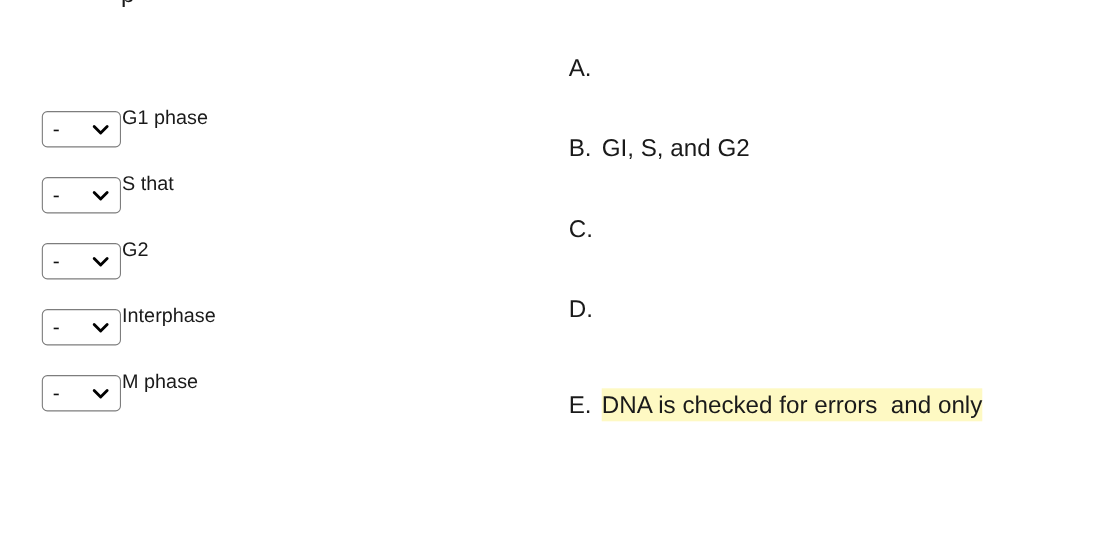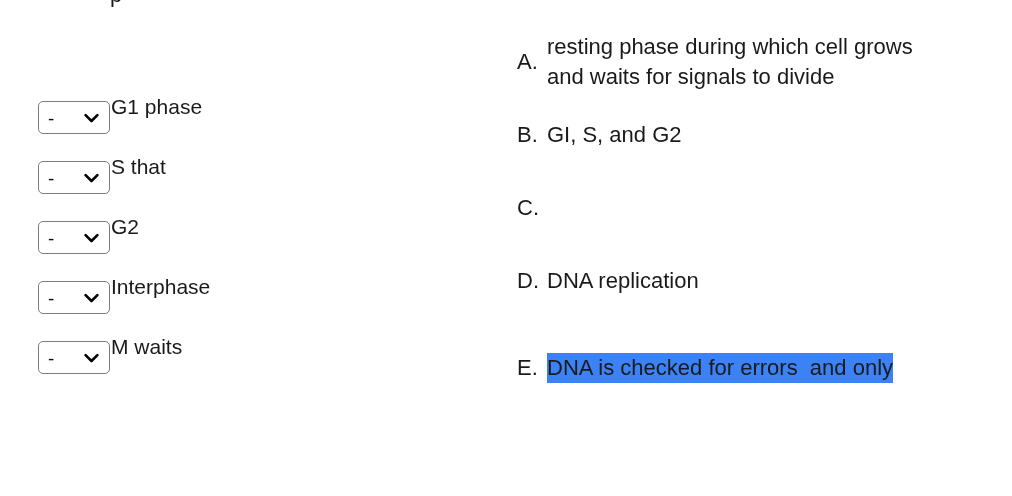--- a/index.html
+++ b/index.html
@@ -79,21 +79,21 @@
     position: absolute;
     right: 10px;
     top: 50%;
     transform: translateY(-50%);
     width: 15px;
     height: 10px;
   }
   .select-caret svg { display: block; }
 
   .prompt-label {
-    font-size: 21px;
+    font-size: 18px;
     line-height: 24px;
     color: #1a1a1a;
     white-space: nowrap;
     margin-left: 1px;
     margin-top: -1px;
   }
 
   
   .option-column {
     position: absolute;
@@ -118,21 +118,21 @@
     font-size: 22px;
     line-height: 30px;
     color: #1a1a1a;
   }
   .option-text .line {
     display: block;
     white-space: pre;
   }
   
   .option-row.selected .option-text .line > span {
-    background: #3b82f6;
+    background: #fef9c3;
     padding: 2px 0 3px 0;
   }
 
   
   .opt-a { height: 64px; }
   .opt-b { height: 58px; }
   .opt-c { height: 64px; }
   .opt-d { height: 58px; }
   .opt-e { height: 92px; }
 </style>
@@ -197,53 +197,46 @@
 
     <div class="prompt-row">
       <div class="select-shell">
         <span class="select-value">-</span>
         <span class="select-caret">
           <svg viewBox="0 0 15 10" width="15" height="10" aria-hidden="true">
             <path d="M1.6 2.1 L7.5 8.0 L13.4 2.1" fill="none" stroke="#000000" stroke-width="2.6" stroke-linecap="round" stroke-linejoin="round"></path>
           </svg>
         </span>
       </div>
-      <div class="prompt-label">M waits</div>
+      <div class="prompt-label">M phase</div>
     </div>
 
   </div>
 
   <div class="option-column">
 
     <div class="option-row opt-a">
       <div class="option-letter">A.</div>
-      <div class="option-text">
-        <span class="line"><span>resting phase during which cell grows</span></span>
-        <span class="line"><span>and waits for signals to divide</span></span>
-      </div>
     </div>
 
     <div class="option-row opt-b">
       <div class="option-letter">B.</div>
       <div class="option-text">
         <span class="line"><span>GI, S, and G2</span></span>
       </div>
     </div>
 
     <div class="option-row opt-c">
       <div class="option-letter">C.</div>
       <div class="option-text">
       </div>
     </div>
 
     <div class="option-row opt-d">
       <div class="option-letter">D.</div>
-      <div class="option-text">
-        <span class="line"><span>DNA replication</span></span>
-      </div>
     </div>
 
     <div class="option-row opt-e selected">
       <div class="option-letter">E.</div>
       <div class="option-text">
         <span class="line"><span>DNA is checked for errors  and only</span></span>
       </div>
     </div>
 
   </div>

